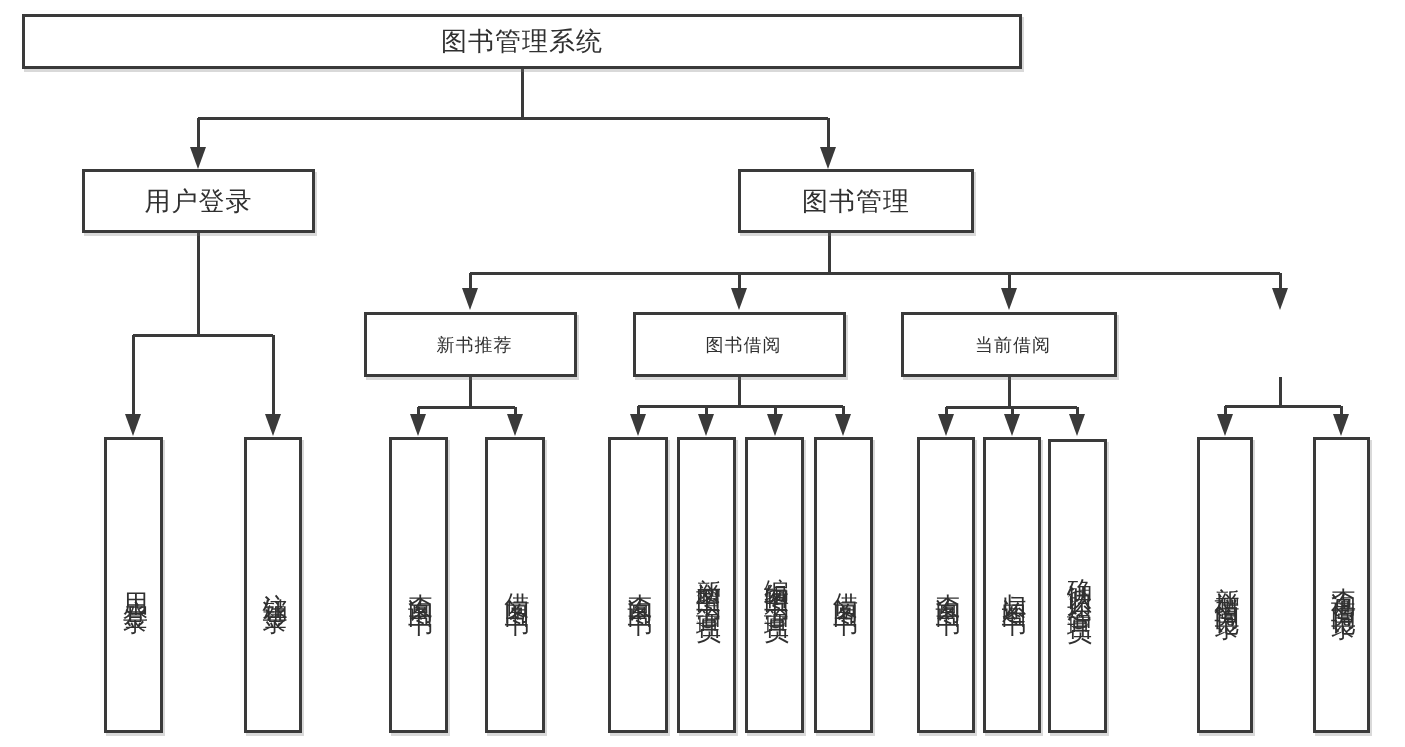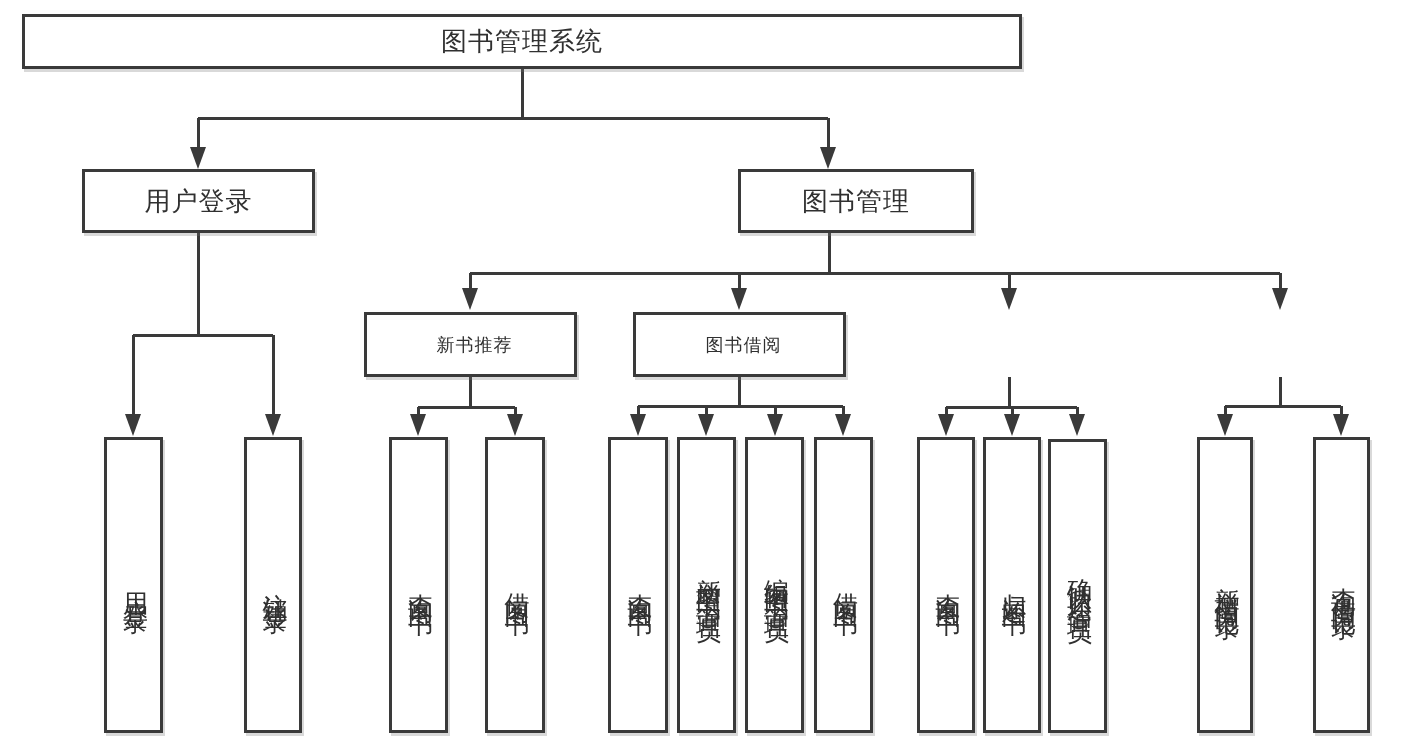--- a/index.html
+++ b/index.html
@@ -126,20 +126,21 @@
     </g>
   </svg>
 
   <div class="node" style="left:22px; top:14px; width:1000px; height:55px;">图书管理系统</div>
 
   <div class="node" style="left:82px; top:169px; width:233px; height:64px;">用户登录</div>
   <div class="node" style="left:738px; top:169px; width:236px; height:64px;">图书管理</div>
 
   <div class="node small" style="left:364px; top:312px; width:213px; height:65px;">新书推荐</div>
   <div class="node small" style="left:633px; top:312px; width:213px; height:65px;">图书借阅</div>
+  <div class="node small" style="left:901px; top:312px; width:216px; height:65px;">当前借阅</div>
 
   <div class="leaf" style="left:104px; top:437px; width:59px; height:296px;">用户登录</div>
   <div class="leaf" style="left:244px; top:437px; width:58px; height:296px;">注销登录</div>
 
   <div class="leaf" style="left:389px; top:437px; width:59px; height:296px;">查询图书</div>
   <div class="leaf" style="left:485px; top:437px; width:60px; height:296px;">借阅图书</div>
 
   <div class="leaf" style="left:608px; top:437px; width:60px; height:296px;">查询图书</div>
   <div class="leaf" style="left:677px; top:437px; width:59px; height:296px;">新增图书（管理员）</div>
   <div class="leaf" style="left:745px; top:437px; width:59px; height:296px;">编辑图书（管理员）</div>

